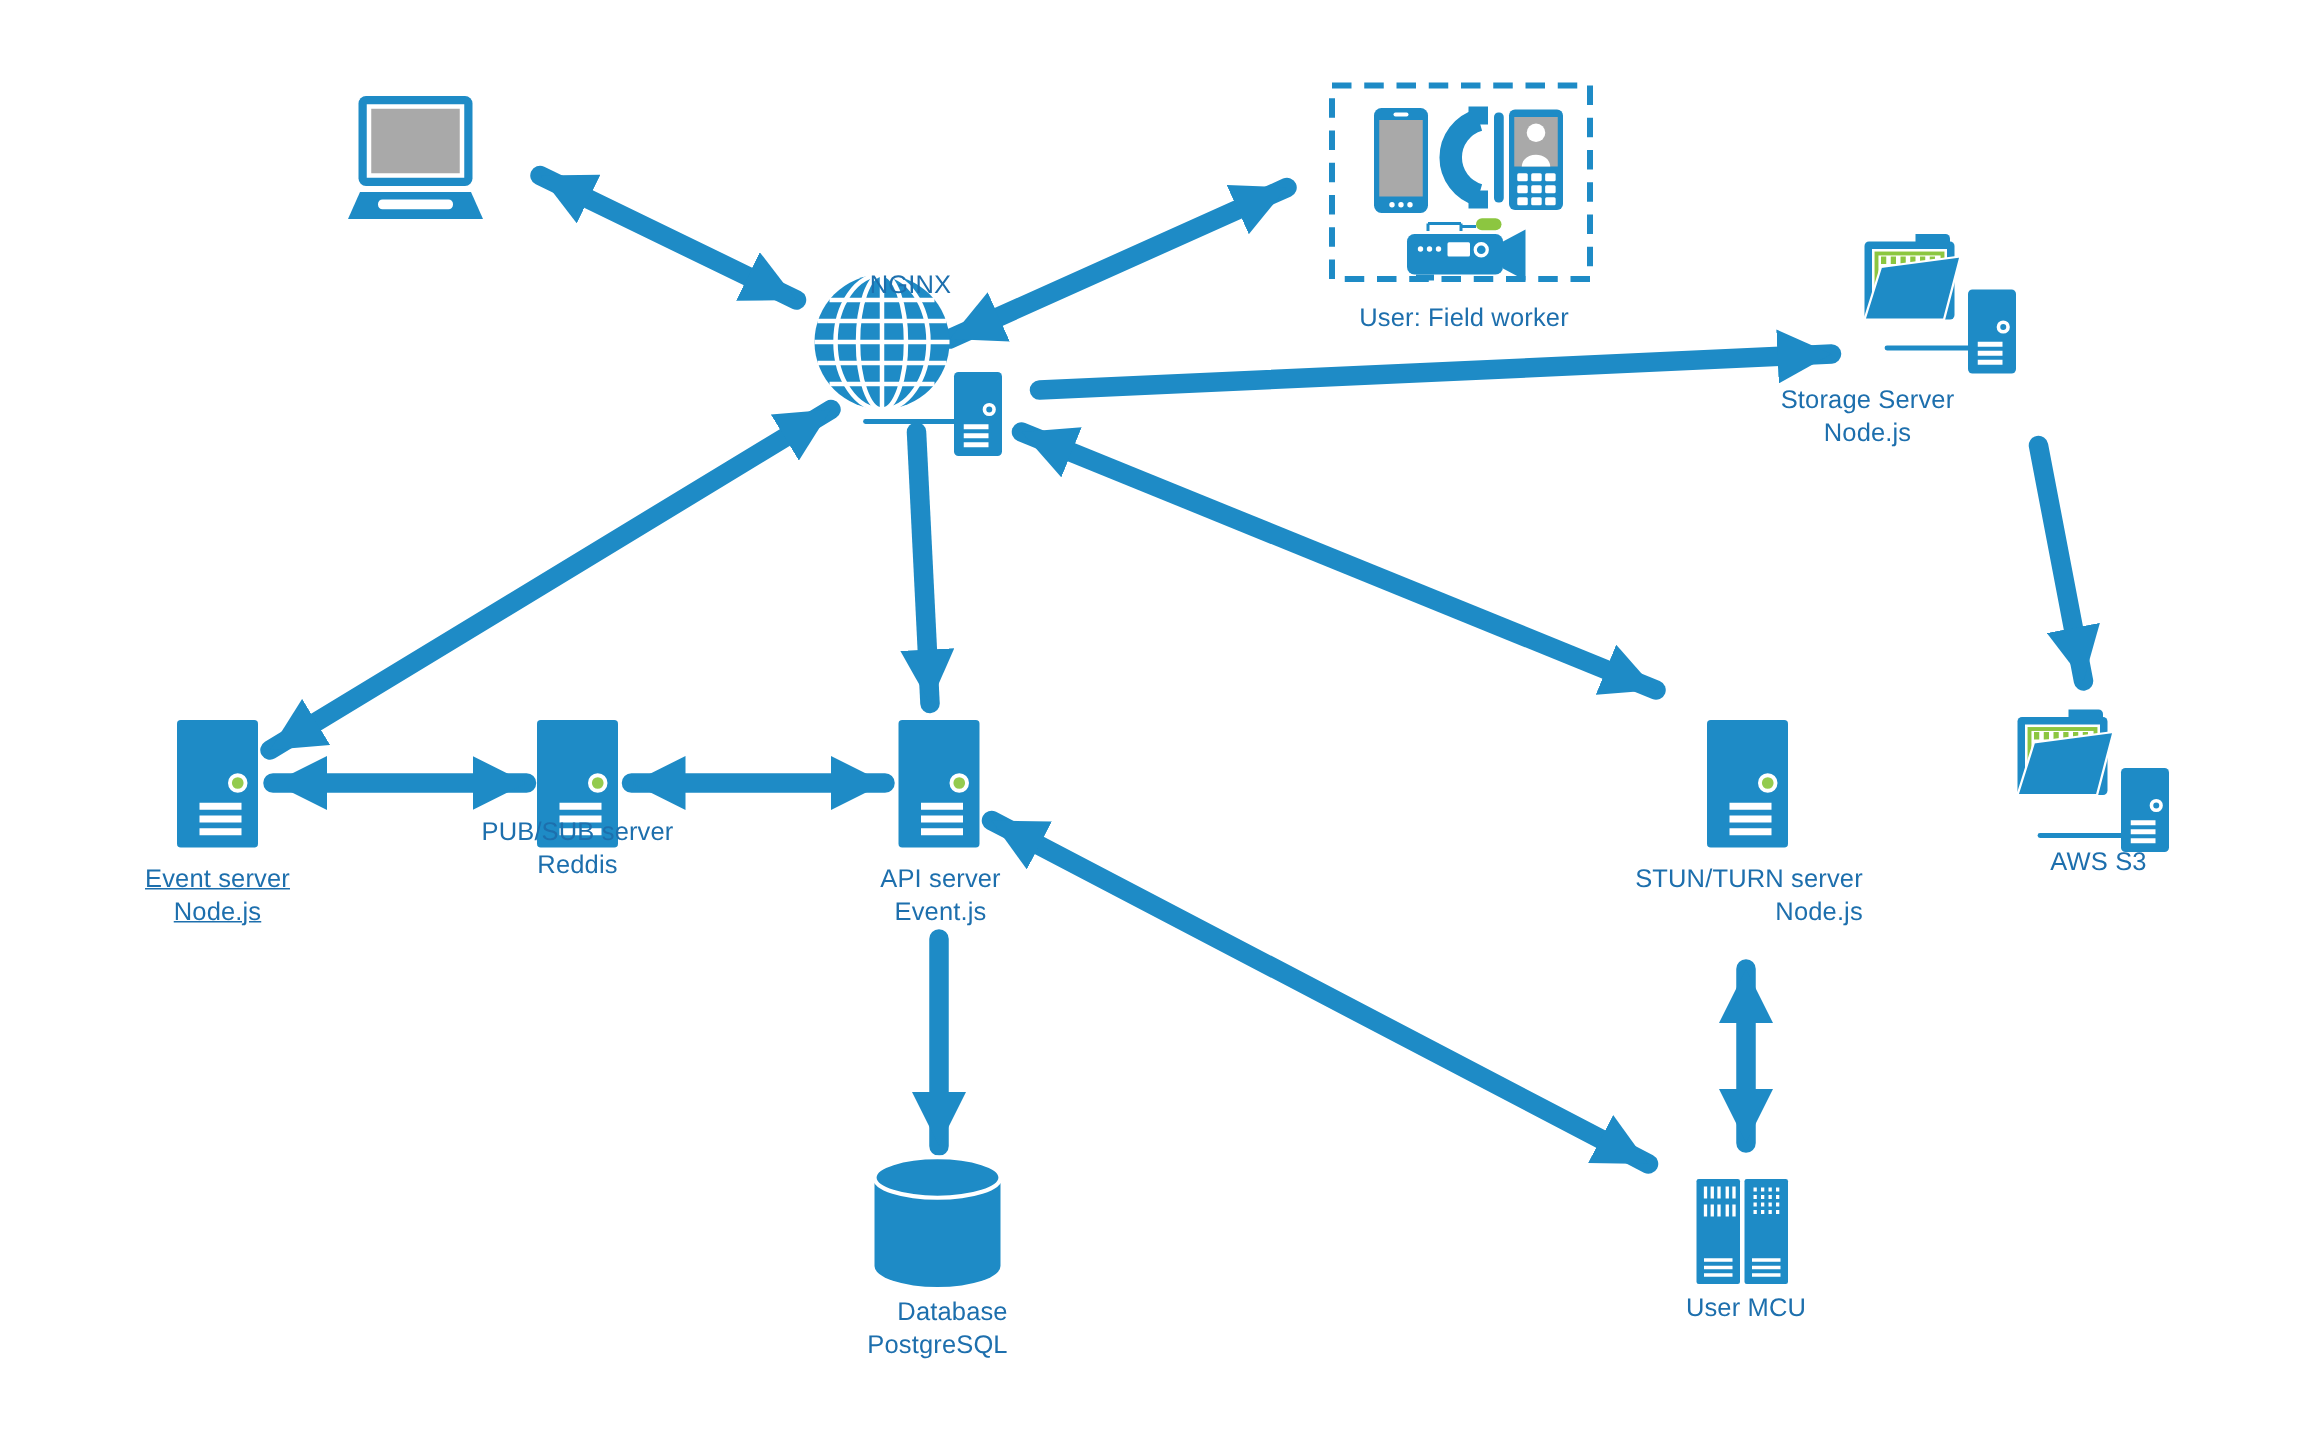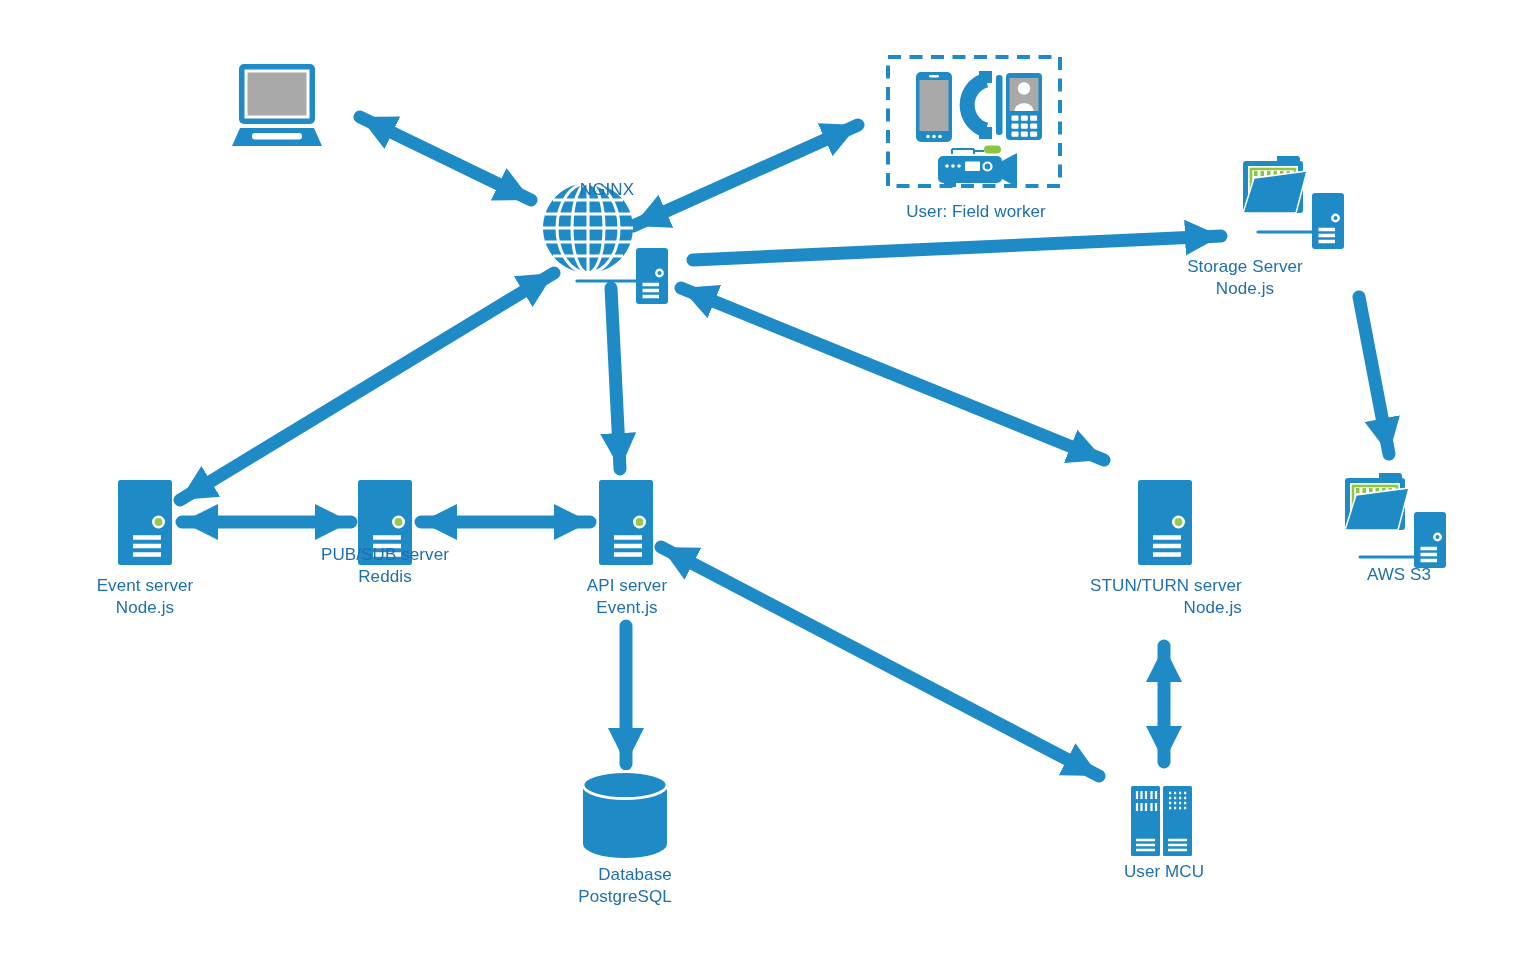--- a/index.html
+++ b/index.html
@@ -164,21 +164,21 @@
     <path stroke="#fff" stroke-width="2.6" stroke-dasharray="2.2 2.8" d="M38,7 H57 M38,12 H57 M38,17 H57 M38,22 H57"></path>
     <path stroke="#fff" stroke-width="2.4" d="M5,54 H24 M5,59 H24 M5,64 H24 M37,54 H56 M37,59 H56 M37,64 H56"></path>
   </g>
 </svg>
 
 <div class="label" style="left:607px;top:149px;margin-top:30px;">NGINX</div>
 <div class="label" style="left:976px;top:201px;">User: Field worker</div>
 <div class="label" style="left:1245px;top:256px;">Storage Server
 Node.js</div>
 <div class="label" style="left:1399px;top:564px;">AWS S3</div>
-<div class="label" style="left:145px;top:575px;">Event server
+<div class="label" style="left:145px;top:575px;text-decoration:underline;">Event server
 Node.js</div>
 <div class="label" style="left:385px;top:544px;">PUB/SUB server
 Reddis</div>
 <div class="label" style="left:627px;top:575px;">API server
 Event.js</div>
 <div class="label" style="left:1166px;top:575px;text-align:right;">STUN/TURN server
 Node.js</div>
 <div class="label" style="left:625px;top:864px;text-align:right;">Database
 PostgreSQL</div>
 <div class="label" style="left:1164px;top:861px;">User MCU</div>

